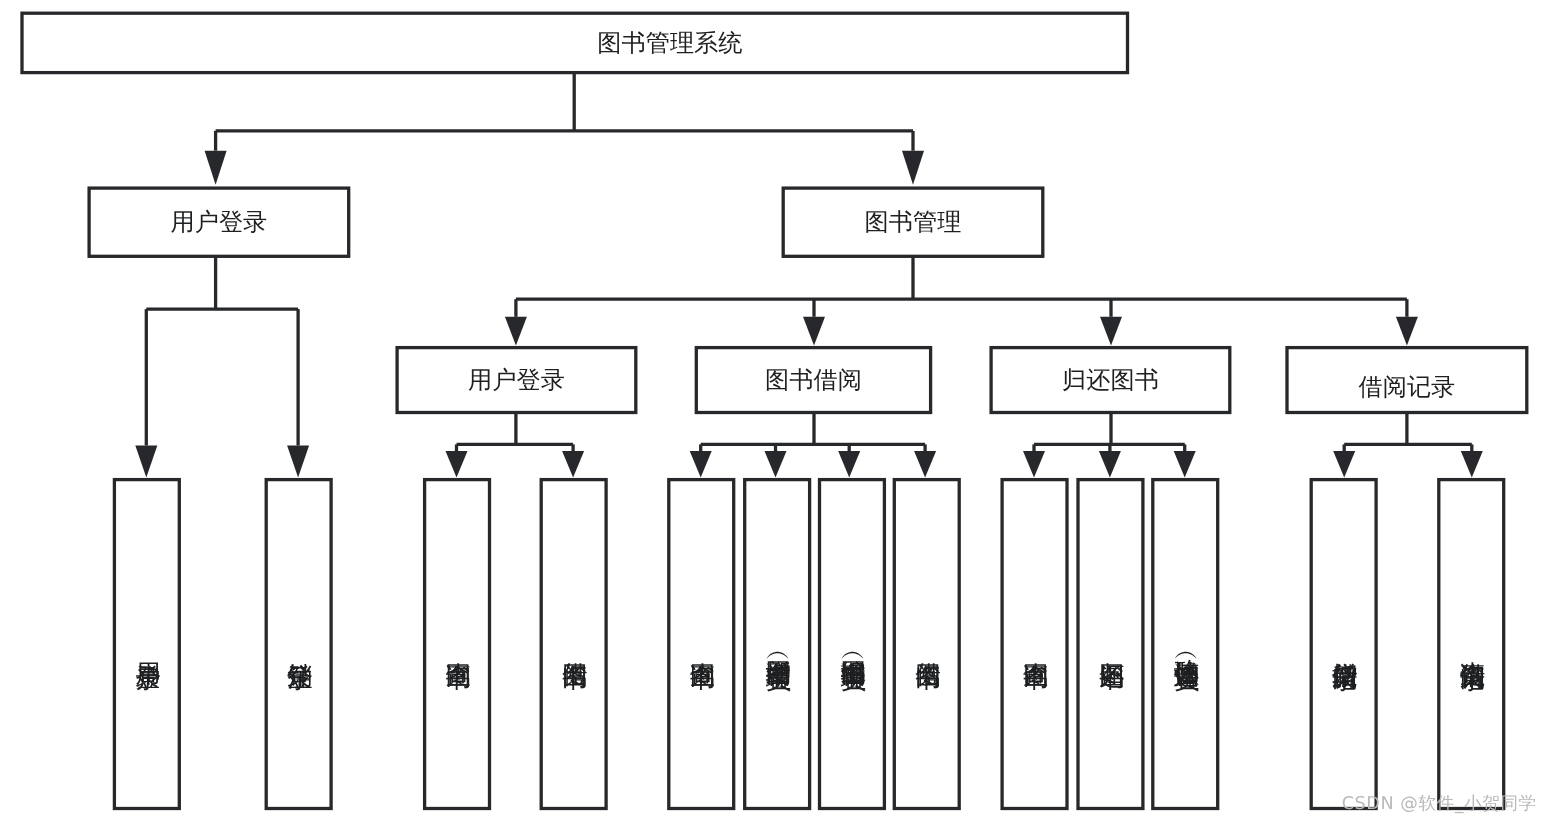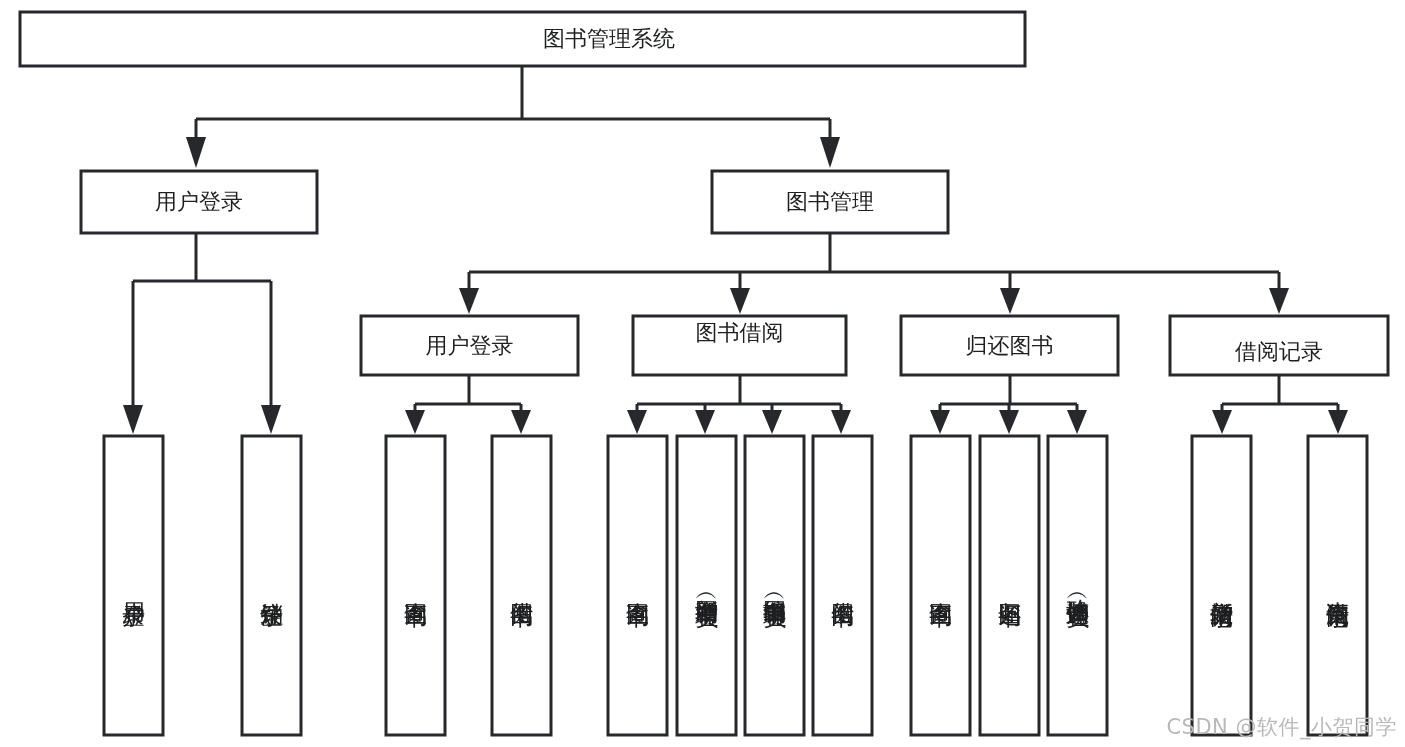--- a/index.html
+++ b/index.html
@@ -66,21 +66,21 @@
     align-items: center;
     justify-content: center;
     white-space: nowrap;
     pointer-events: none;
   }
   #watermark {
     position: absolute;
     right: 8px;
     bottom: 6px;
     font-family: "DejaVu Sans", "Liberation Sans", sans-serif;
-    font-size: 21px;
+    font-size: 16px;
     color: #b9b9bb;
     white-space: nowrap;
     letter-spacing: 0.5px;
   }
 </style>
 </head>
 <body>
 
 <div id="diagram-root">
 
@@ -187,21 +187,21 @@
     <rect class="node-box" x="1192" y="436" width="59" height="299"></rect>
     <rect class="node-box" x="1308" y="436" width="59" height="299"></rect>
   </svg>
 
   <div class="label-horiz" style="left:20px; top:12px; width:1178px; height:54px;">图书管理系统</div>
 
   <div class="label-horiz" style="left:81px; top:171px; width:236px; height:62px;">用户登录</div>
   <div class="label-horiz" style="left:712px; top:171px; width:236px; height:62px;">图书管理</div>
 
   <div class="label-horiz" style="left:361px; top:316px; width:217px; height:59px;">用户登录</div>
-  <div class="label-horiz" style="left:633px; top:303px; width:213px; height:59px;">图书借阅</div>
+  <div class="label-horiz" style="left:633px; top:316px; width:213px; height:59px;">图书借阅</div>
   <div class="label-horiz" style="left:901px; top:316px; width:217px; height:59px;">归还图书</div>
   <div class="label-horiz" style="left:1170px; top:316px; width:218px; height:71px;">借阅记录</div>
 
   <div class="label-vert" style="left:104px; top:436px; width:59px; height:299px;">用户登录</div>
   <div class="label-vert" style="left:242px; top:436px; width:59px; height:299px;">注销登录</div>
 
   <div class="label-vert" style="left:386px; top:436px; width:59px; height:299px;">查询图书</div>
   <div class="label-vert" style="left:492px; top:436px; width:59px; height:299px;">借阅图书</div>
 
   <div class="label-vert" style="left:608px; top:436px; width:59px; height:299px;">查询图书</div>

